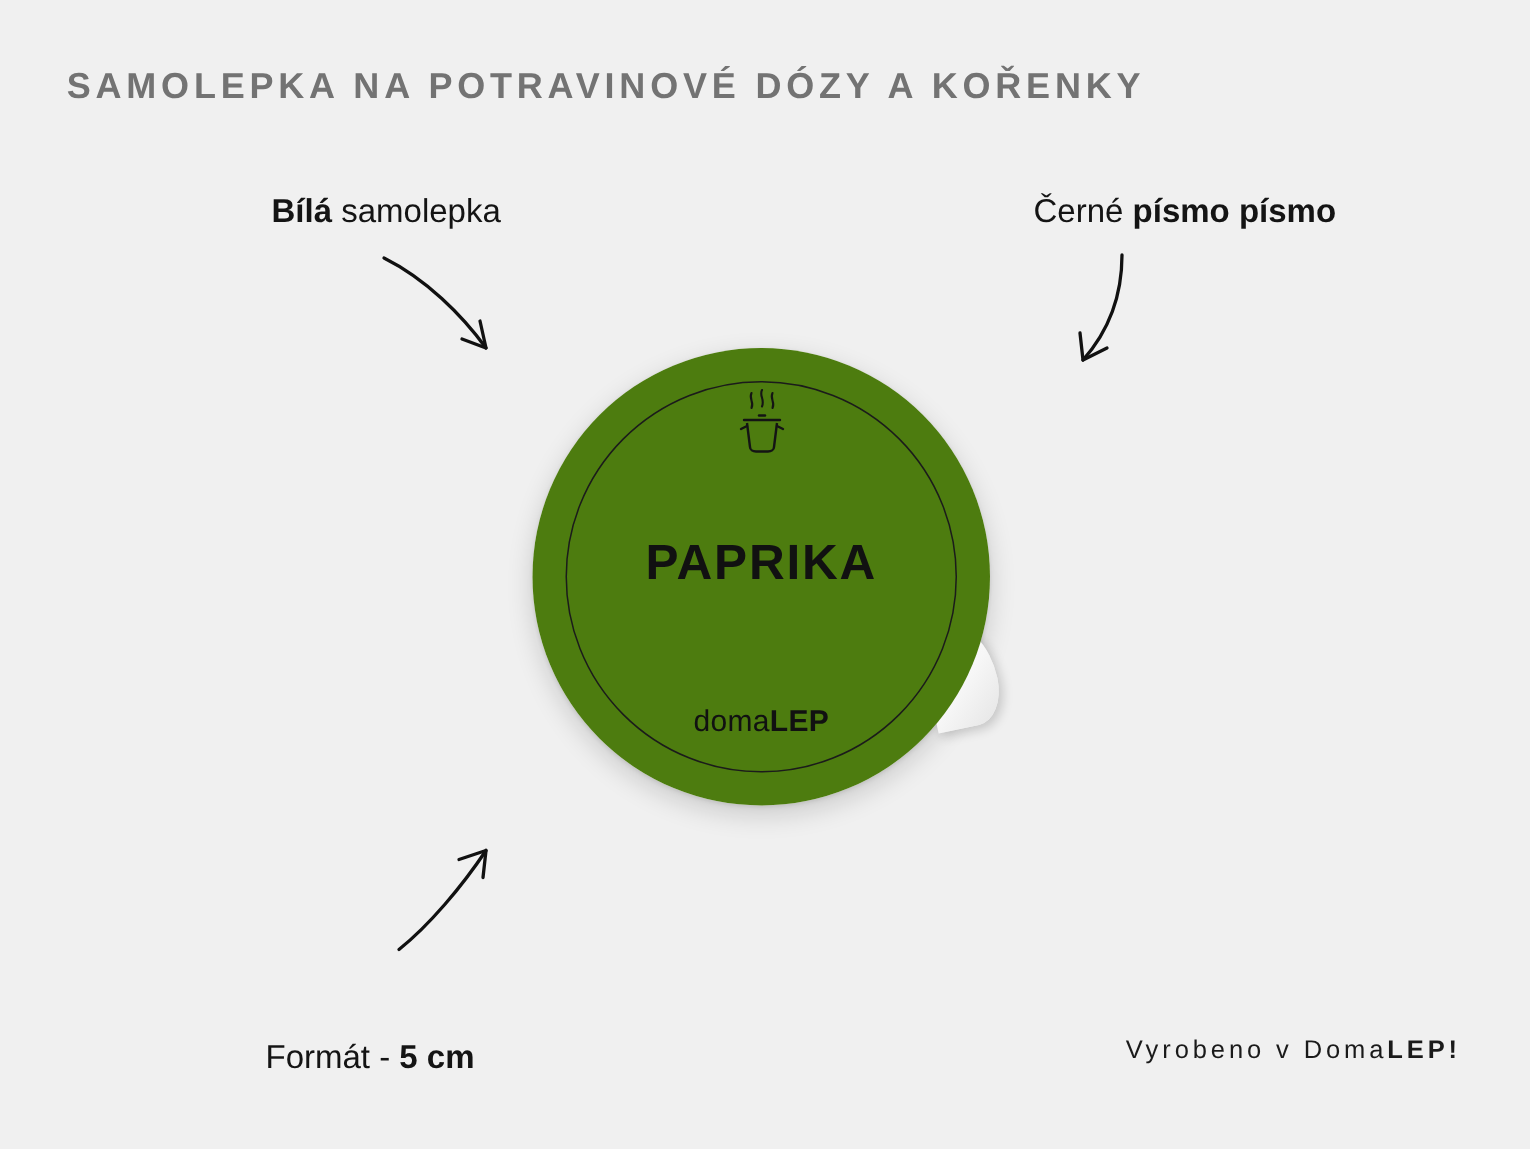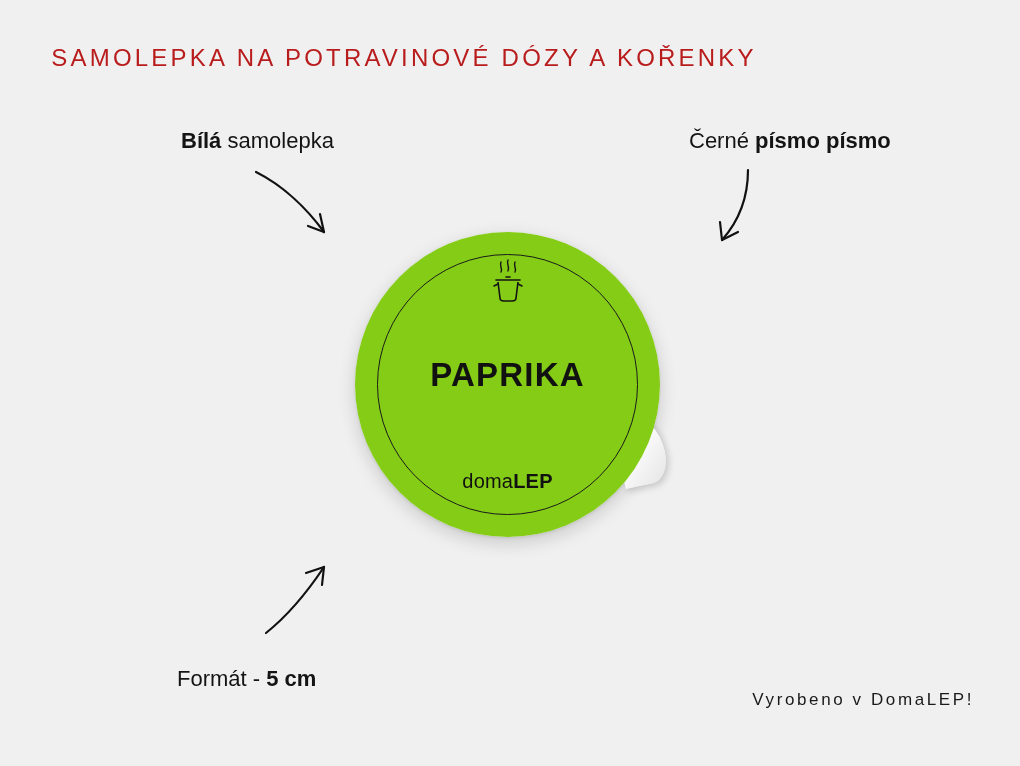--- a/index.html
+++ b/index.html
@@ -22,40 +22,40 @@
   }
 
   
   .heading {
     position: absolute;
     top: 44px;
     left: 0;
     width: 808px;
     text-align: center;
     font-size: 24px;
-    font-weight: normal;
+    font-weight: bold;
     letter-spacing: 3.2px;
-    color: #b91c1c;
+    color: #737373;
     white-space: nowrap;
   }
 
   
   .annot {
     position: absolute;
     font-size: 22px;
     color: #141414;
     white-space: nowrap;
     margin-left: 44px;
   }
   .annot .strong { font-weight: bold; }
   .annot .light  { font-weight: normal; }
 
   #annot-white   { left: 137px; top: 128px; }
   #annot-black   { left: 645px; top: 128px; }
-  #annot-format  { left: 133px; top: 666px; }
+  #annot-format  { left: 133px; top: 692px; }
 
   
   .arrow-svg {
     position: absolute;
     overflow: visible;
   }
   #arrow-white  { left: 250px; top: 160px; }
   #arrow-black  { left: 700px; top: 160px; }
   #arrow-format { left: 260px; top: 555px; }
 
@@ -83,21 +83,21 @@
     height: 70px;
     background: linear-gradient(135deg, #ffffff 0%, #f7f7f7 55%, #e4e4e4 100%);
     border-radius: 0 60% 40% 0;
     transform: rotate(-12deg);
     box-shadow: 2px 3px 7px rgba(0,0,0,0.18);
   }
   #sticker-face {
     position: absolute;
     inset: 0;
     border-radius: 50%;
-    background: #84cc16;
+    background: #4d7c0f;
   }
   #sticker-ring {
     position: absolute;
     left: 22px;
     top: 22px;
     width: 261px;
     height: 261px;
     border: 1.6px solid #1b1b1b;
     border-radius: 50%;
     box-sizing: border-box;
@@ -138,21 +138,21 @@
   #footer {
     position: absolute;
     right: 46px;
     bottom: 56px;
     font-size: 17px;
     letter-spacing: 2.6px;
     color: #1a1a1a;
     white-space: nowrap;
   }
   #footer .f-light { font-weight: normal; margin-top: 16px; }
-  #footer .f-bold  { font-weight: normal; }
+  #footer .f-bold  { font-weight: bold; }
 </style>
 </head>
 <body>
 
 <div id="stage">
 
   <div class="heading">SAMOLEPKA NA POTRAVINOVÉ DÓZY A KOŘENKY</div>
 
   <div class="annot" id="annot-white">
     <span class="strong">Bílá</span><span class="light"> samolepka</span>

